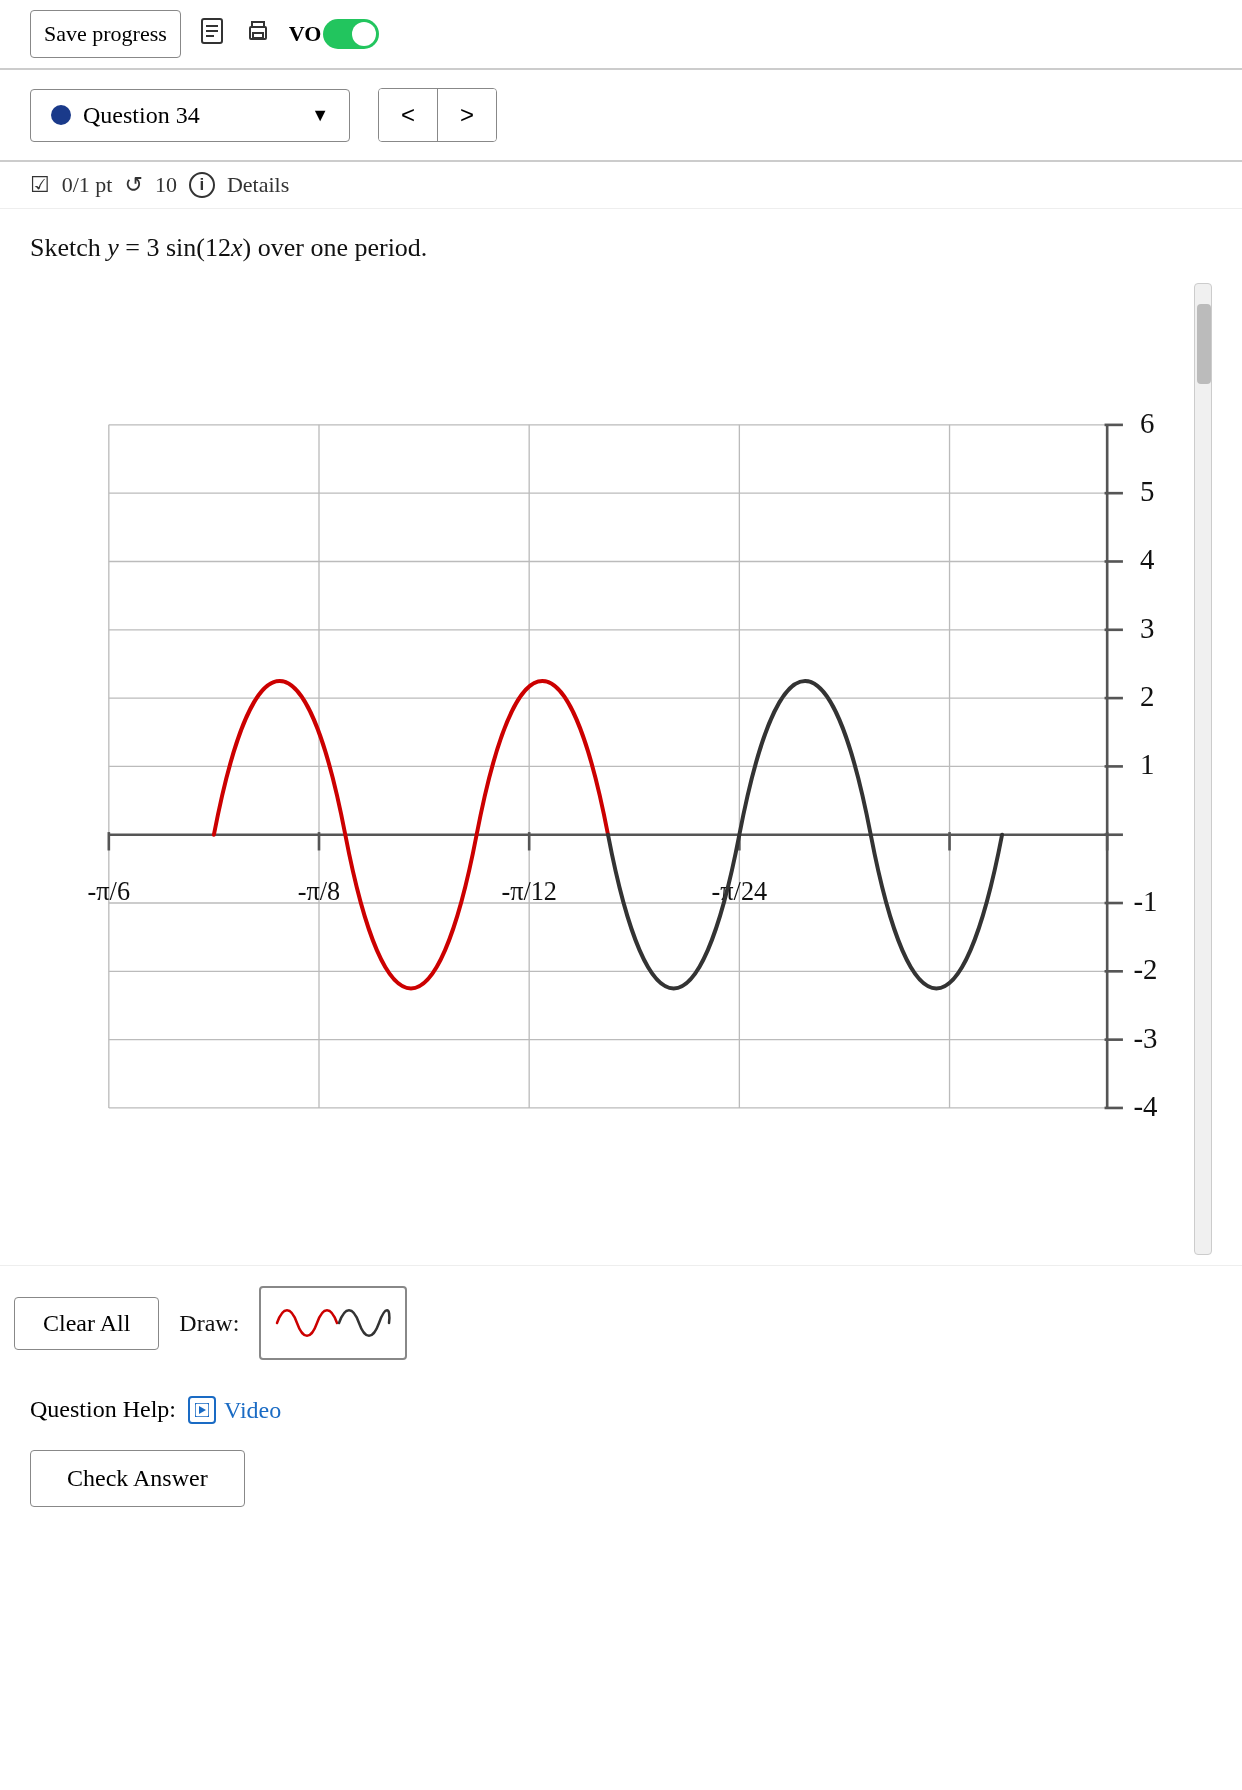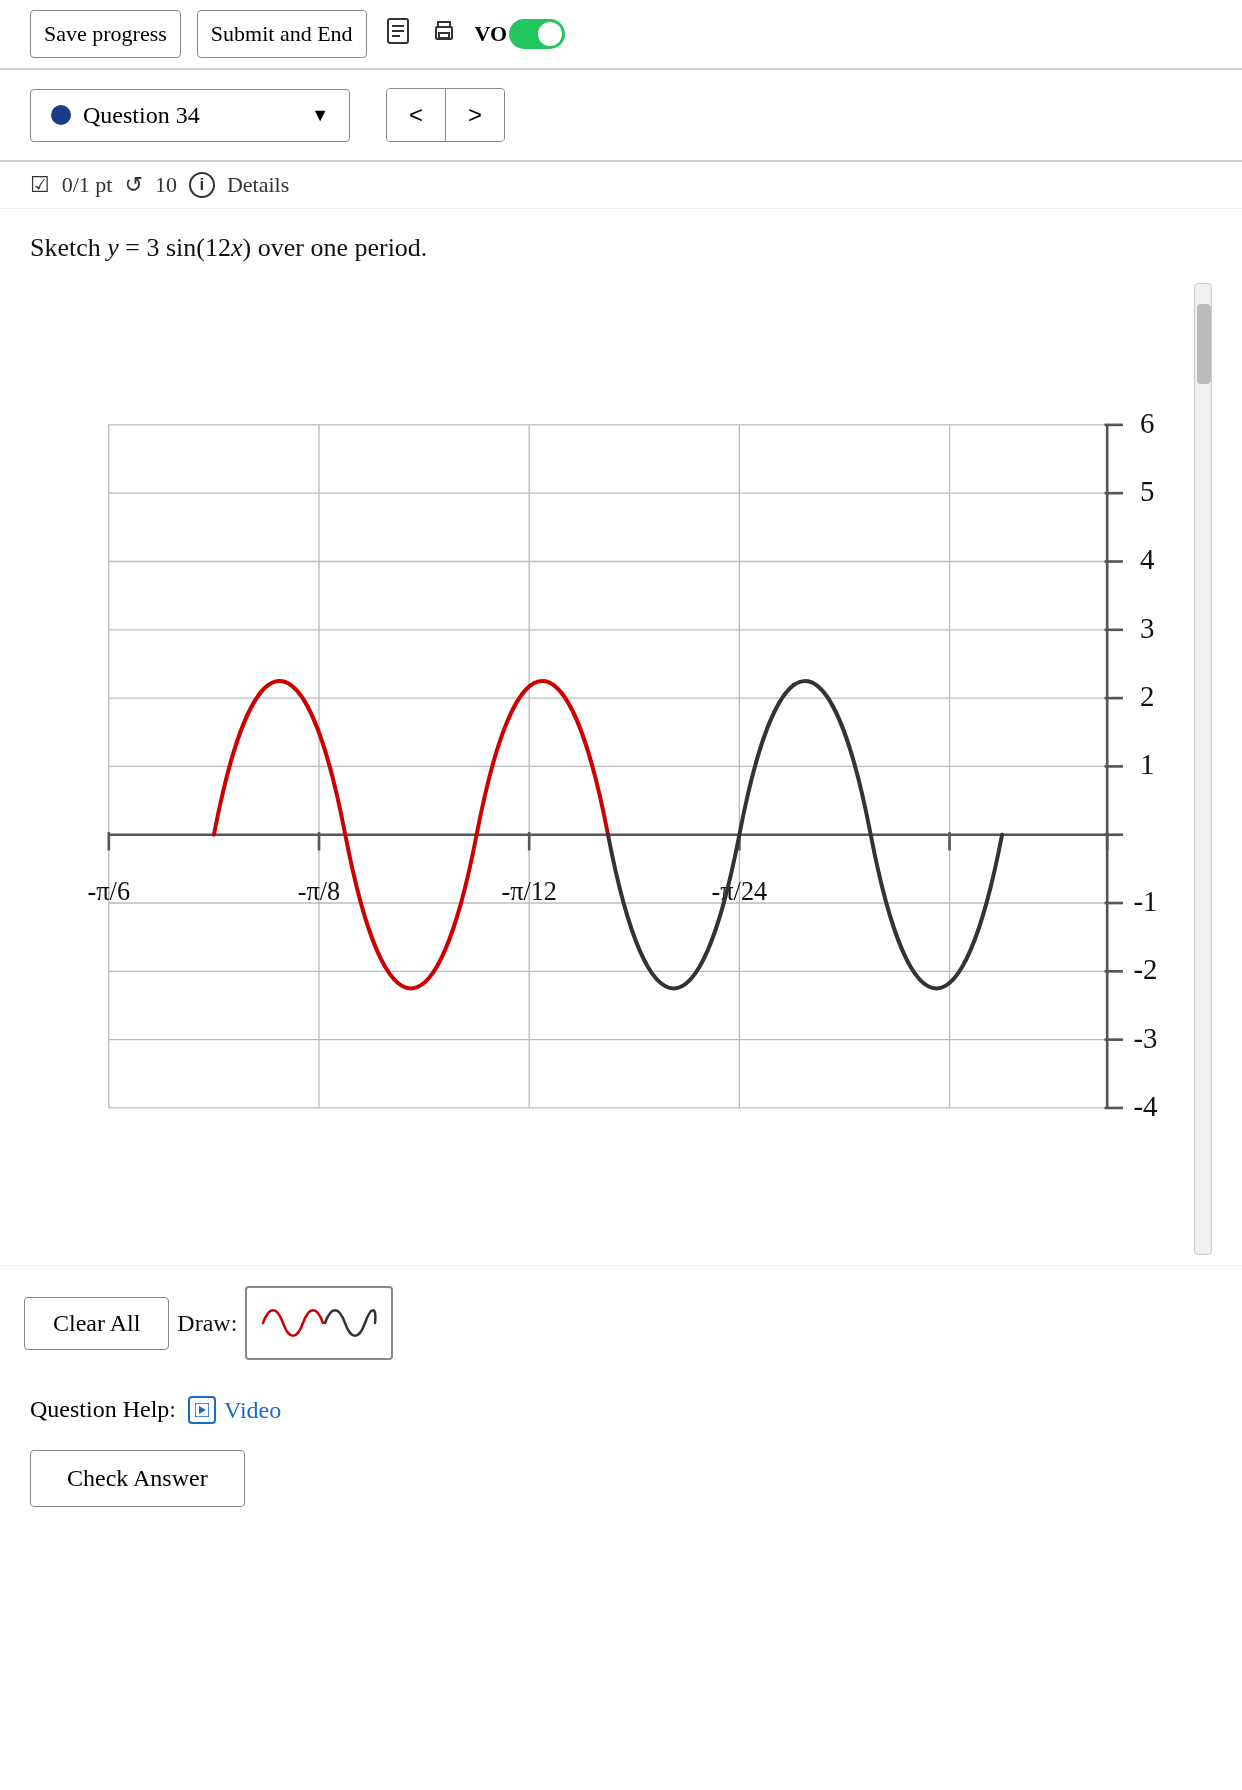--- a/index.html
+++ b/index.html
@@ -63,21 +63,21 @@
       height: 24px;
       background: white;
       border-radius: 50%;
     }
 
     .question-bar {
       display: flex;
       align-items: center;
       padding: 18px 30px;
       border-bottom: 2px solid #ccc;
-      gap: 36px;
+      gap: 28px;
     }
 
     .question-selector {
       display: flex;
       align-items: center;
       border: 1.5px solid #888;
       border-radius: 4px;
       padding: 12px 20px;
       font-size: 24px;
       gap: 12px;
@@ -158,22 +158,22 @@
       background: #bbb;
       border-radius: 4px;
       position: absolute;
       top: 20px;
       left: 2px;
     }
 
     .controls-row {
       display: flex;
       align-items: center;
-      padding: 20px 24px;
-      gap: 8px;
+      padding: 20px 14px;
+      gap: 20px;
       border-top: 1px solid #eee;
     }
 
     .clear-all-btn {
       border: 1.5px solid #888;
       background: #fff;
       padding: 12px 28px;
       font-size: 24px;
       border-radius: 4px;
       cursor: pointer;
@@ -233,21 +233,20 @@
     }
   </style>
 </head>
 <body>
 
 
 
 
 <div class="top-bar">
   <button class="btn">Save progress</button>
-  <button class="btn">Submit and End</button>
   <button class="icon-btn">
     <svg width="30" height="30" viewBox="0 0 30 30" fill="none" stroke="#333" stroke-width="2">
       <rect x="5" y="3" width="20" height="24" rx="2"></rect>
       <line x1="9" y1="10" x2="21" y2="10"></line>
       <line x1="9" y1="15" x2="21" y2="15"></line>
       <line x1="9" y1="20" x2="17" y2="20"></line>
     </svg>
   </button>
   <button class="icon-btn">
     <svg width="30" height="30" viewBox="0 0 30 30" fill="none" stroke="#333" stroke-width="2">

